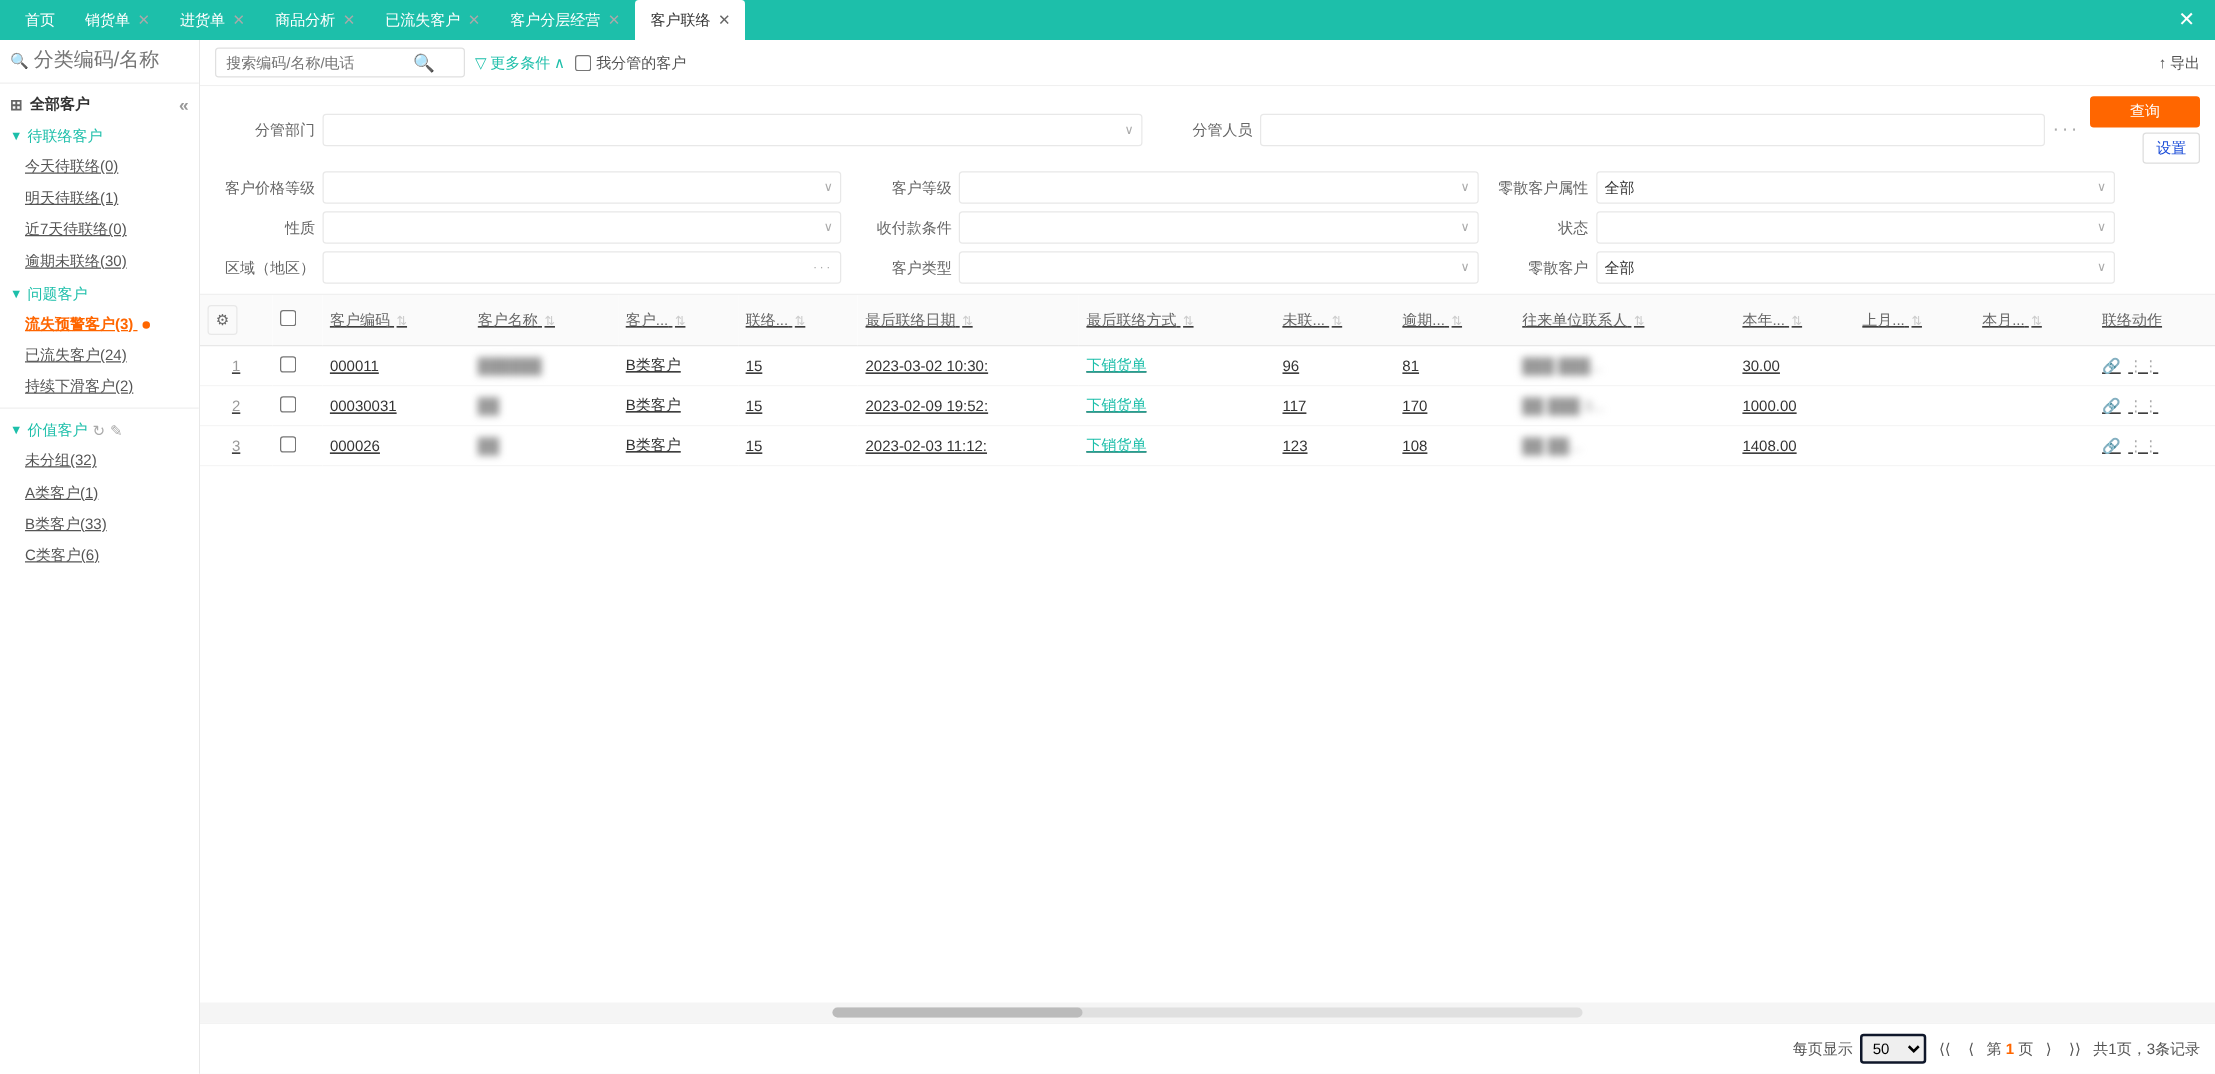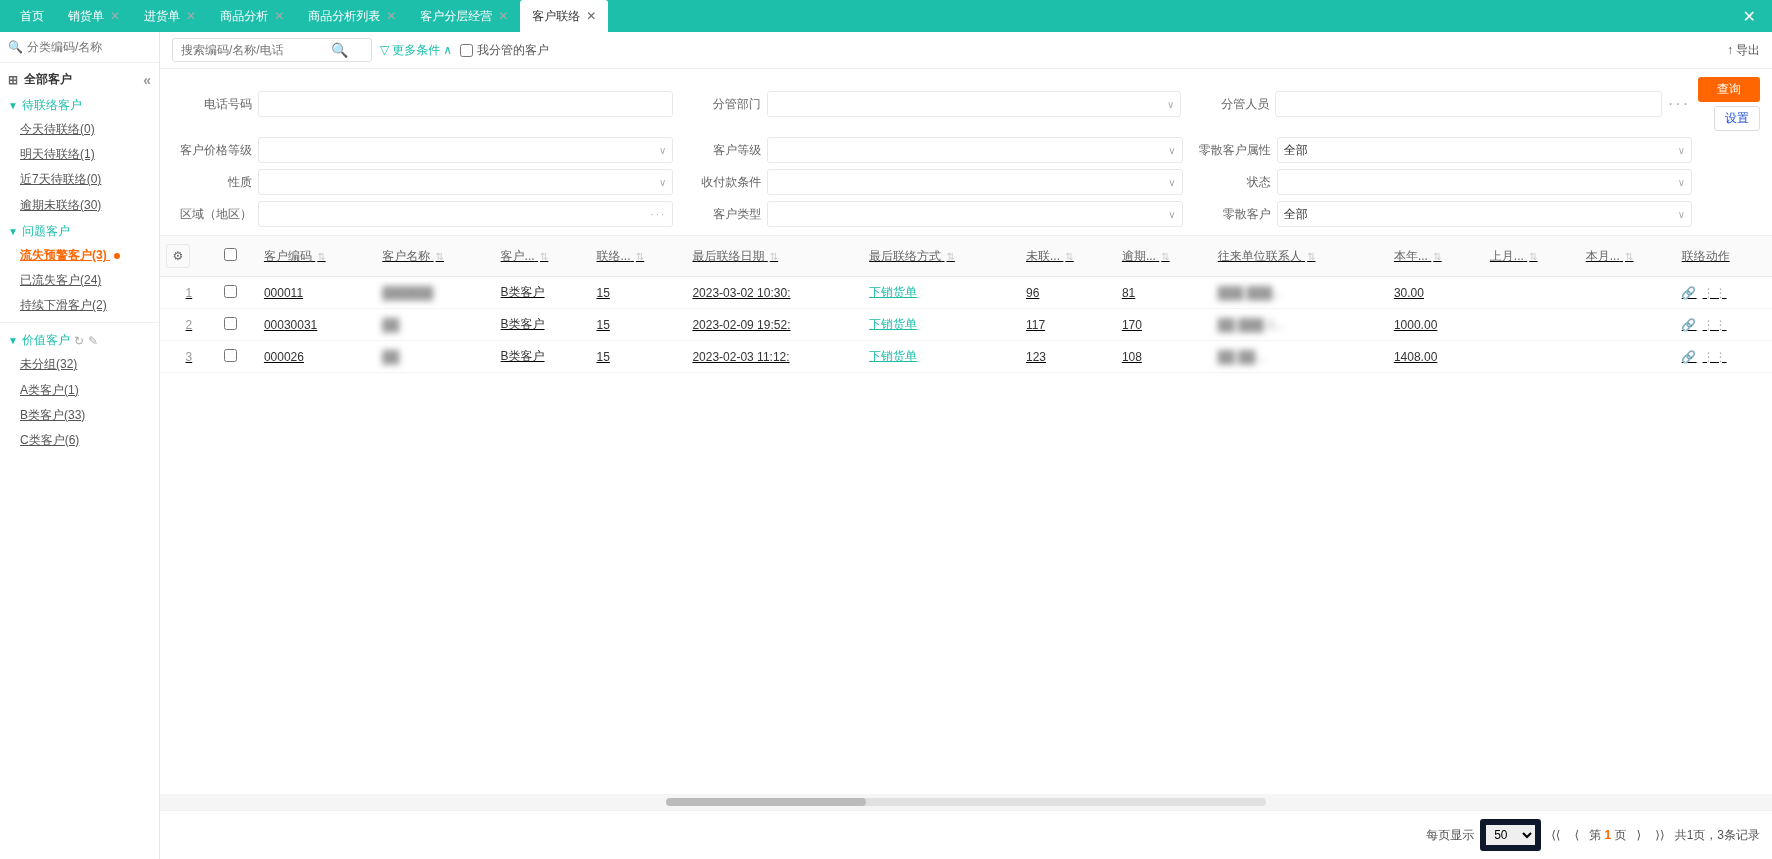--- a/index.html
+++ b/index.html
@@ -62,21 +62,21 @@
     .sidebar-search {
       display: flex;
       align-items: center;
       padding: 8px;
       border-bottom: 1px solid #f0f0f0;
     }
     .sidebar-search input {
       flex: 1;
       border: none;
       outline: none;
-      font-size: 12px;
+      font-size: 16px;
       color: #333;
     }
     .sidebar-search .search-icon { color: #ccc; margin-right: 4px; }
 
     .sidebar-header {
       display: flex;
       align-items: center;
       padding: 8px 8px 4px 8px;
       font-weight: bold;
       color: #333;
@@ -238,21 +238,21 @@
       flex-direction: column;
       gap: 4px;
       align-items: flex-end;
       min-width: 60px;
     }
     .btn-query {
       background: #ff6600;
       color: #fff;
       border: none;
       border-radius: 3px;
-      padding: 4px 19px;
+      padding: 4px 32px;
       cursor: pointer;
       font-size: 12px;
     }
     .btn-settings {
       background: none;
       border: 1px solid #ddd;
       border-radius: 3px;
       padding: 3px 10px;
       cursor: pointer;
       font-size: 12px;
@@ -310,21 +310,21 @@
       display: flex;
       align-items: center;
       justify-content: flex-end;
       padding: 8px 12px;
       border-top: 1px solid #f0f0f0;
       background: #fff;
       gap: 6px;
       color: #555;
     }
     .page-size-select {
-      border: 6px solid #0f172a;
+      border: 2px solid #0f172a;
       border-radius: 3px;
       padding: 2px 4px;
       font-size: 12px;
     }
     .page-btn {
       background: none;
       border: none;
       cursor: pointer;
       color: #555;
       font-size: 12px;
@@ -381,21 +381,21 @@
   </div>
   <div class="tab-item">
     <span>进货单</span>
     <span class="close-icon">✕</span>
   </div>
   <div class="tab-item">
     <span>商品分析</span>
     <span class="close-icon">✕</span>
   </div>
   <div class="tab-item">
-    <span>商品分析列表</span>
+    <span>已流失客户</span>
     <span class="close-icon">✕</span>
   </div>
   <div class="tab-item">
     <span>客户分层经营</span>
     <span class="close-icon">✕</span>
   </div>
   <div class="tab-item active">
     <span>客户联络</span>
     <span class="close-icon">✕</span>
   </div>
@@ -489,24 +489,20 @@
       </label>
       <button class="export-btn">
         <span>↑</span>
         <span>导出</span>
       </button>
     </div>
 
     <div class="filter-panel">
 
       <div class="filter-row">
-        <div class="filter-field">
-          <span class="filter-label">电话号码</span>
-          <input class="filter-input" type="text" style="width: 180px;">
-        </div>
         <div class="filter-field">
           <span class="filter-label">分管部门</span>
           <div class="filter-select">
             <span></span>
             <span class="chevron">∨</span>
           </div>
         </div>
         <div class="filter-field">
           <span class="filter-label">分管人员</span>
           <div class="filter-select">

